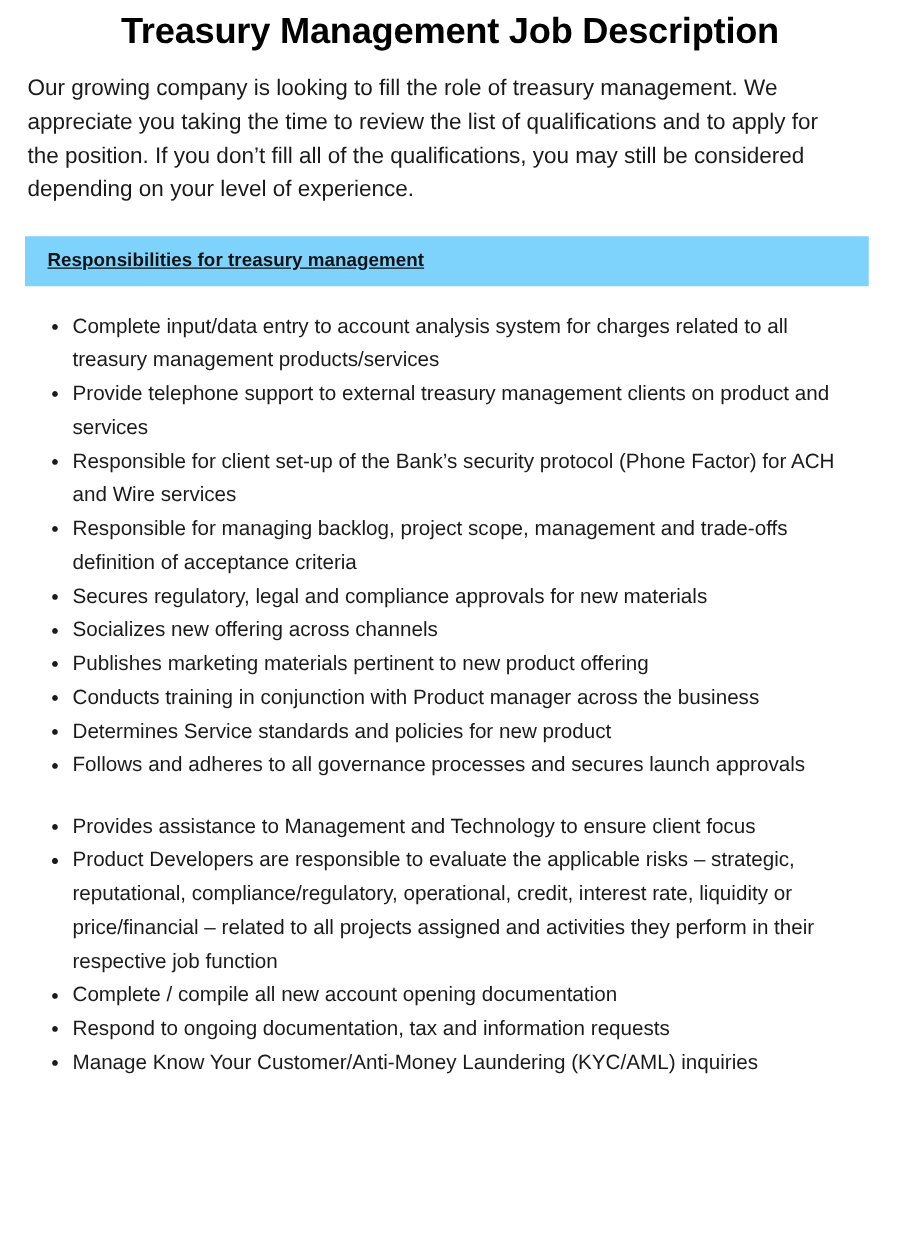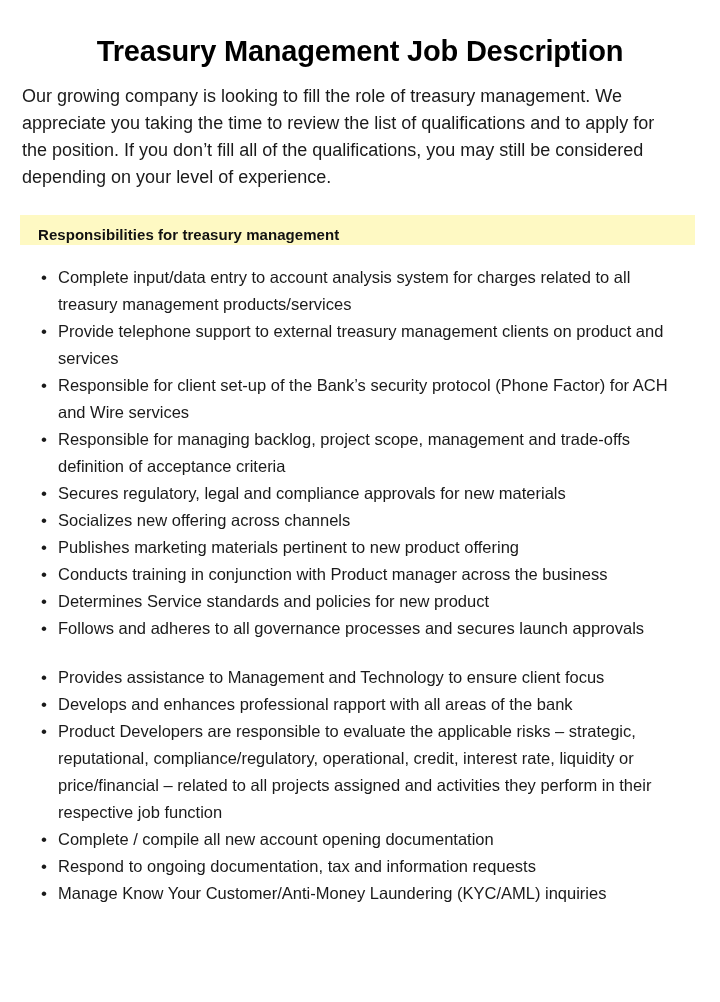--- a/index.html
+++ b/index.html
@@ -15,21 +15,20 @@
     color: #1a1a1a;
     -webkit-font-smoothing: antialiased;
   }
 
   .page {
     width: 720px;
     height: 732px;
     box-sizing: border-box;
     padding: 0;
     position: relative;
-    margin-top: 26px;
   }
 
   .doc-title {
     font-size: 29px;
     font-weight: bold;
     text-align: center;
     letter-spacing: -0.2px;
     color: #000000;
     margin: 0;
     padding: 6px 20px 0 20px;
@@ -44,28 +43,29 @@
     padding: 13px 37px 0 22px;
     text-align: left;
   }
 
   .section {
     margin: 0;
     padding: 0;
   }
 
   .section-header {
-    background: #fef9c3;
+    background: #7dd3fc;
     margin: 0 25px 0 20px;
-    padding: 10px 0 0 18px;
+    padding: 10px 0 10px 18px;
     font-size: 15px;
     font-weight: bold;
     color: #111111;
     line-height: 20px;
     letter-spacing: 0.05px;
+    text-decoration: underline;
   }
 
   .section-1 { margin-top: 24px; }
   .section-2 { margin-top: 22px; }
 
   ul.bullets {
     list-style: none;
     margin: 0;
     padding: 0;
   }
@@ -115,21 +115,21 @@
       <li><span class="dot">•</span><span>Publishes marketing materials pertinent to new product offering</span></li>
       <li><span class="dot">•</span><span>Conducts training in conjunction with Product manager across the business</span></li>
       <li><span class="dot">•</span><span>Determines Service standards and policies for new product</span></li>
       <li><span class="dot">•</span><span>Follows and adheres to all governance processes and secures launch approvals</span></li>
     </ul>
   </div>
 
   <div class="section section-2">
     <ul class="bullets qual-list">
       <li><span class="dot">•</span><span>Provides assistance to Management and Technology to ensure client focus</span></li>
-      <li><span class="dot">•</span><span>Develops and enhances professional rapport with all areas of the bank</span></li>
+      <li><span class="dot">•</span></li>
       <li><span class="dot">•</span><span>Product Developers are responsible to evaluate the applicable risks – strategic, reputational, compliance/regulatory, operational, credit, interest rate, liquidity or price/financial – related to all projects assigned and activities they perform in their respective job function</span></li>
       <li><span class="dot">•</span><span>Complete / compile all new account opening documentation</span></li>
       <li><span class="dot">•</span><span>Respond to ongoing documentation, tax and information requests</span></li>
       <li><span class="dot">•</span><span>Manage Know Your Customer/Anti-Money Laundering (KYC/AML) inquiries</span></li>
     </ul>
   </div>
 
 </div>
 
 </body></html>

